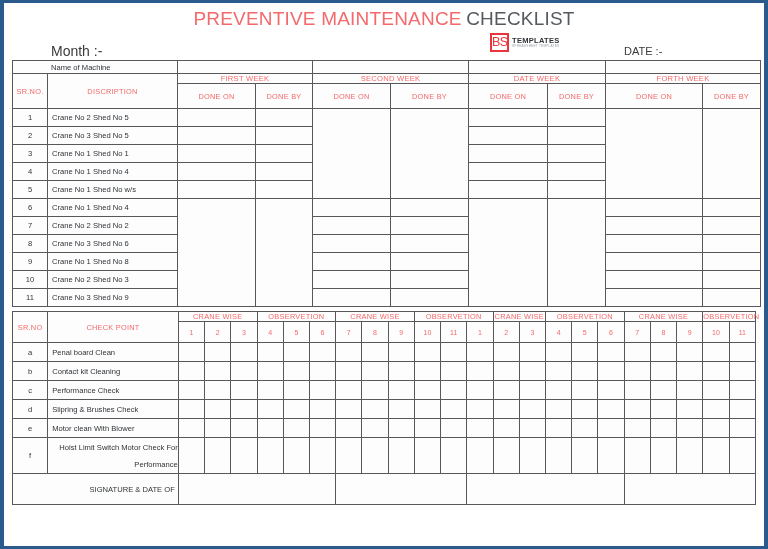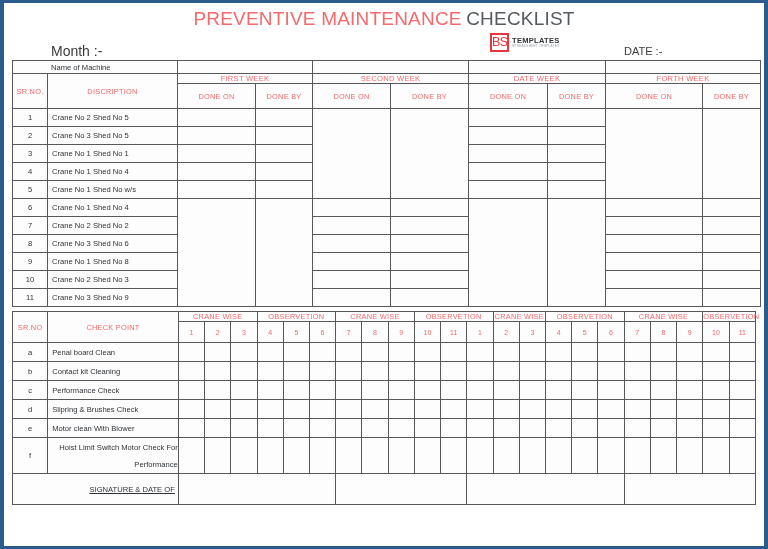--- a/index.html
+++ b/index.html
@@ -554,21 +554,21 @@
             <td></td>
             <td></td>
             <td></td>
             <td></td>
             <td></td>
             <td></td>
             <td></td>
             <td></td>
           </tr>
           <tr>
-            <td class="sig" colspan="2" style="height: 30px; text-decoration: underline;">SIGNATURE &amp; DATE OF</td>
+            <td class="sig" colspan="2" style="height: 30px;">SIGNATURE &amp; DATE OF</td>
             <td colspan="6"></td>
             <td colspan="5"></td>
             <td colspan="6"></td>
             <td colspan="5"></td>
           </tr>
         </tbody>
     </table>
 
   </div>
 </div>

